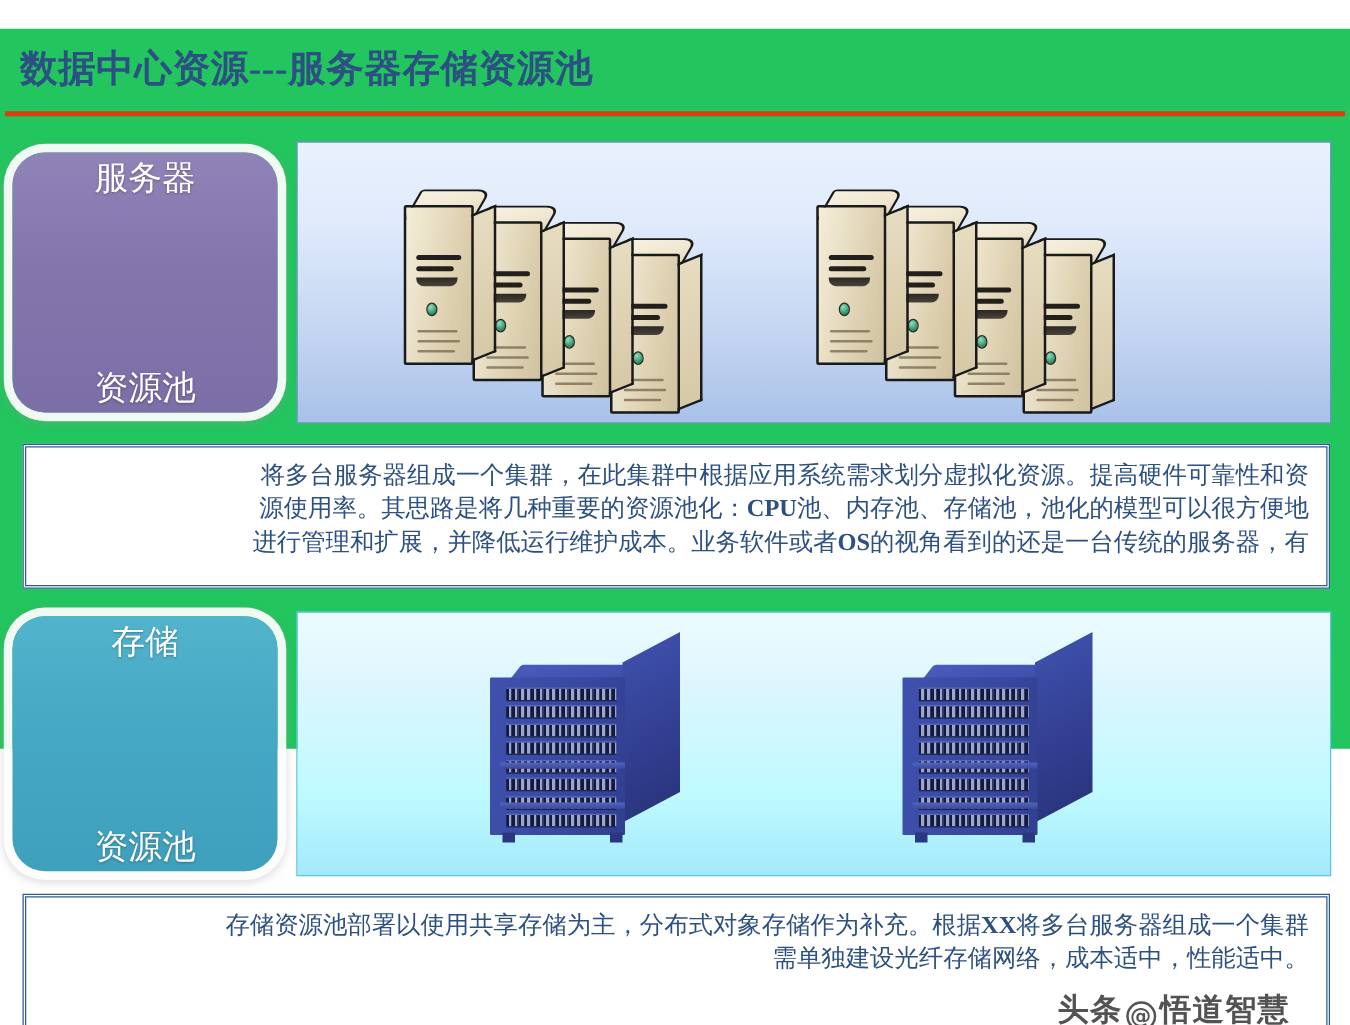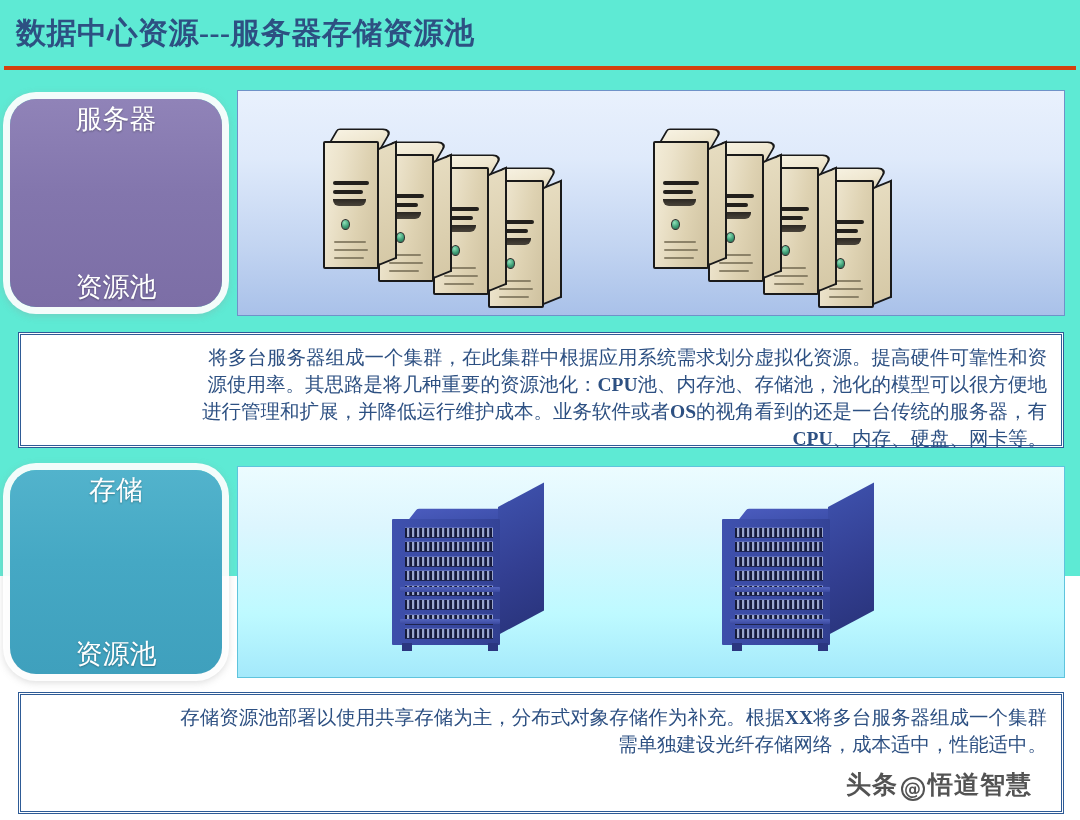--- a/index.html
+++ b/index.html
@@ -9,21 +9,22 @@
     height: 820px;
     background: #ffffff;
     font-family: "Liberation Serif", "DejaVu Serif", serif;
     overflow: hidden;
   }
 
   #slide {
     position: relative;
     width: 1080px;
     height: 576px;
-    background: #5eead4;
+    background: #22c55e;
+    margin-top: 23px;
   }
 
   
   #slide-title {
     position: absolute;
     left: 16px;
     top: 10px;
     width: 1040px;
     height: 48px;
     font-size: 30px;
@@ -398,21 +399,20 @@
         </div>
       </div>
     </div>
 
   </div>
 
   <div id="server-text-box" class="text-box">
     <p><span>将多台服务器组成一个集群，在此集群中根据应用系统需求划分虚拟化资源。提高硬件可靠性和资</span></p>
     <p><span>源使用率。其思路是将几种重要的资源池化：</span><b>CPU</b><span>池、内存池、存储池，池化的模型可以很方便地</span></p>
     <p><span>进行管理和扩展，并降低运行维护成本。业务软件或者</span><b>OS</b><span>的视角看到的还是一台传统的服务器，有</span></p>
-    <p><b>CPU</b><span>、内存、硬盘、网卡等。</span></p>
   </div>
 
   <div id="storage-pool-label" class="pool-label">
     <span class="ln">存储</span>
     <span class="ln">资源池</span>
   </div>
 
   <div id="storage-panel" class="panel">
 
     <div class="rack" id="rack-1">

